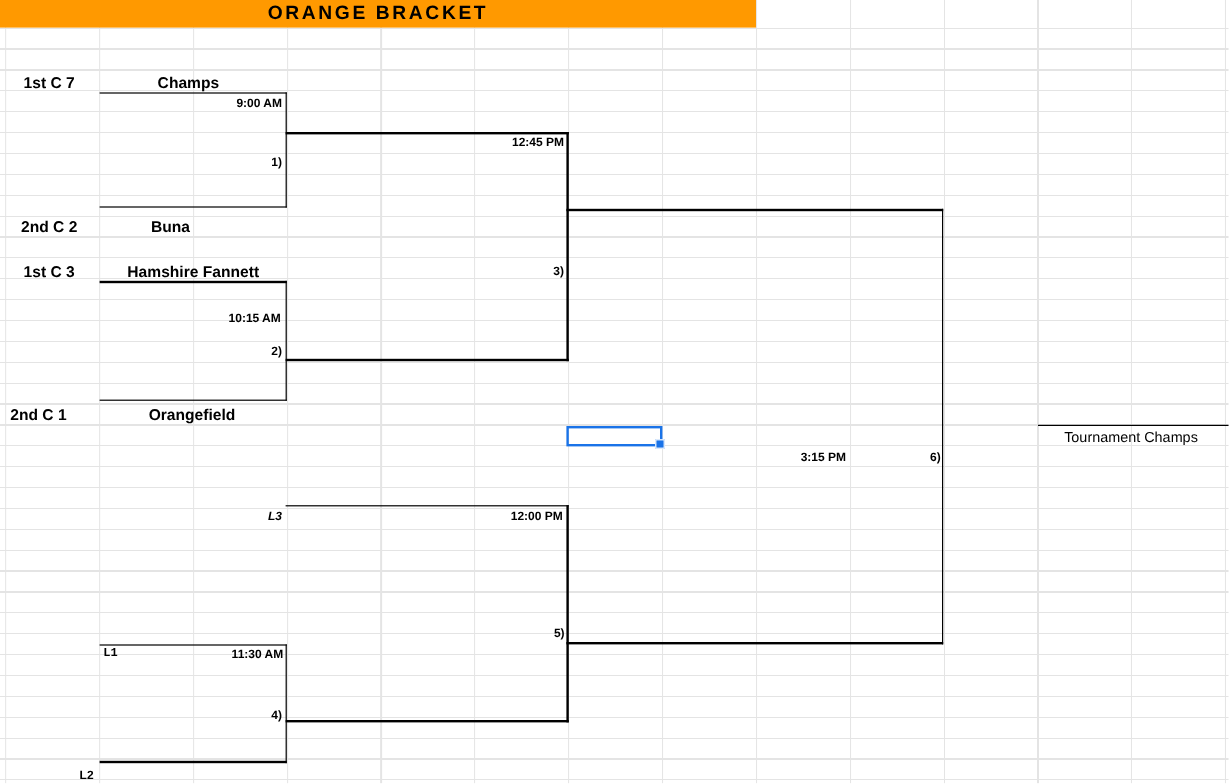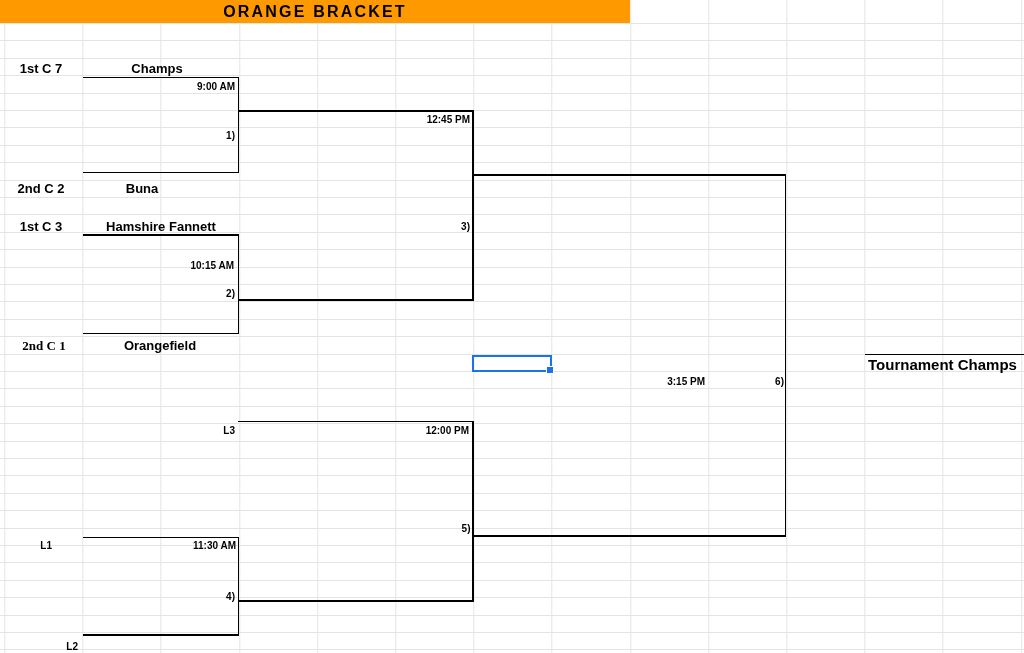--- a/index.html
+++ b/index.html
@@ -25,21 +25,21 @@
   }
   .titlebar span{
     font-size:16px;font-weight:bold;color:#000;letter-spacing:2.2px;line-height:23px;
   }
   
   .bl{position:absolute;background:#000;}
   
   .t{position:absolute;white-space:nowrap;color:#000;}
   .big{font-size:13px;font-weight:bold;line-height:15px;transform:translateX(-50%);text-align:center;}
   .sm{font-size:10px;font-weight:bold;line-height:13px;text-align:right;}
-  .champ{font-size:15px;font-weight:bold;line-height:13px;transform:translateX(-50%);text-align:center;}
+  .champ{font-size:12px;font-weight:normal;line-height:13px;transform:translateX(-50%);text-align:center;}
   
   .sel{
     position:absolute;left:472px;top:355px;width:80px;height:17px;
     border:2px solid #1a73e8;box-sizing:border-box;background:transparent;
   }
   .sel .handle{
     position:absolute;right:-4px;bottom:-4px;width:6px;height:6px;
     background:#1a73e8;border:1px solid #fff;box-sizing:content-box;
   }
 </style>
@@ -85,31 +85,31 @@
   <div class="t big" style="left:157px;top:60.5px;">Champs</div>
   <div class="t sm" style="right:789px;top:79.5px;">9:00 AM</div>
   <div class="t sm" style="right:789px;top:129px;">1)</div>
   <div class="t big" style="left:41px;top:181px;">2nd C 2</div>
   <div class="t big" style="left:142px;top:181px;">Buna</div>
 
   <div class="t big" style="left:41px;top:218.5px;">1st C 3</div>
   <div class="t big" style="left:161px;top:218.5px;">Hamshire Fannett</div>
   <div class="t sm" style="right:790px;top:236px;margin-top:23px;">10:15 AM</div>
   <div class="t sm" style="right:789px;top:287px;">2)</div>
-  <div class="t big" style="left:44px;top:338px;font-family:Liberation Serif, serif;">2nd C 1</div>
+  <div class="t big" style="left:32px;top:338px;">2nd C 1</div>
   <div class="t big" style="left:160px;top:338px;">Orangefield</div>
 
   <div class="t sm" style="right:554px;top:113px;">12:45 PM</div>
   <div class="t sm" style="right:554px;top:220px;">3)</div>
 
-  <div class="t sm" style="right:789px;top:424px;">L3</div>
+  <div class="t sm" style="right:789px;top:424px;font-style:italic;">L3</div>
   <div class="t sm" style="right:555px;top:424px;">12:00 PM</div>
   <div class="t sm" style="right:553.5px;top:521.5px;">5)</div>
 
-  <div class="t sm" style="right:972px;top:538.5px;">L1</div>
+  <div class="t sm" style="right:926px;top:538.5px;font-family:Liberation Mono, monospace;">L1</div>
   <div class="t sm" style="right:788px;top:538.5px;">11:30 AM</div>
   <div class="t sm" style="right:789px;top:590px;">4)</div>
   <div class="t sm" style="right:946px;top:639.5px;">L2</div>
 
   <div class="t sm" style="right:319px;top:374.5px;">3:15 PM</div>
   <div class="t sm" style="right:240px;top:374.5px;">6)</div>
 
   <div class="t champ" style="left:942.5px;top:357.5px;">Tournament Champs</div>
 
   <div class="sel">

